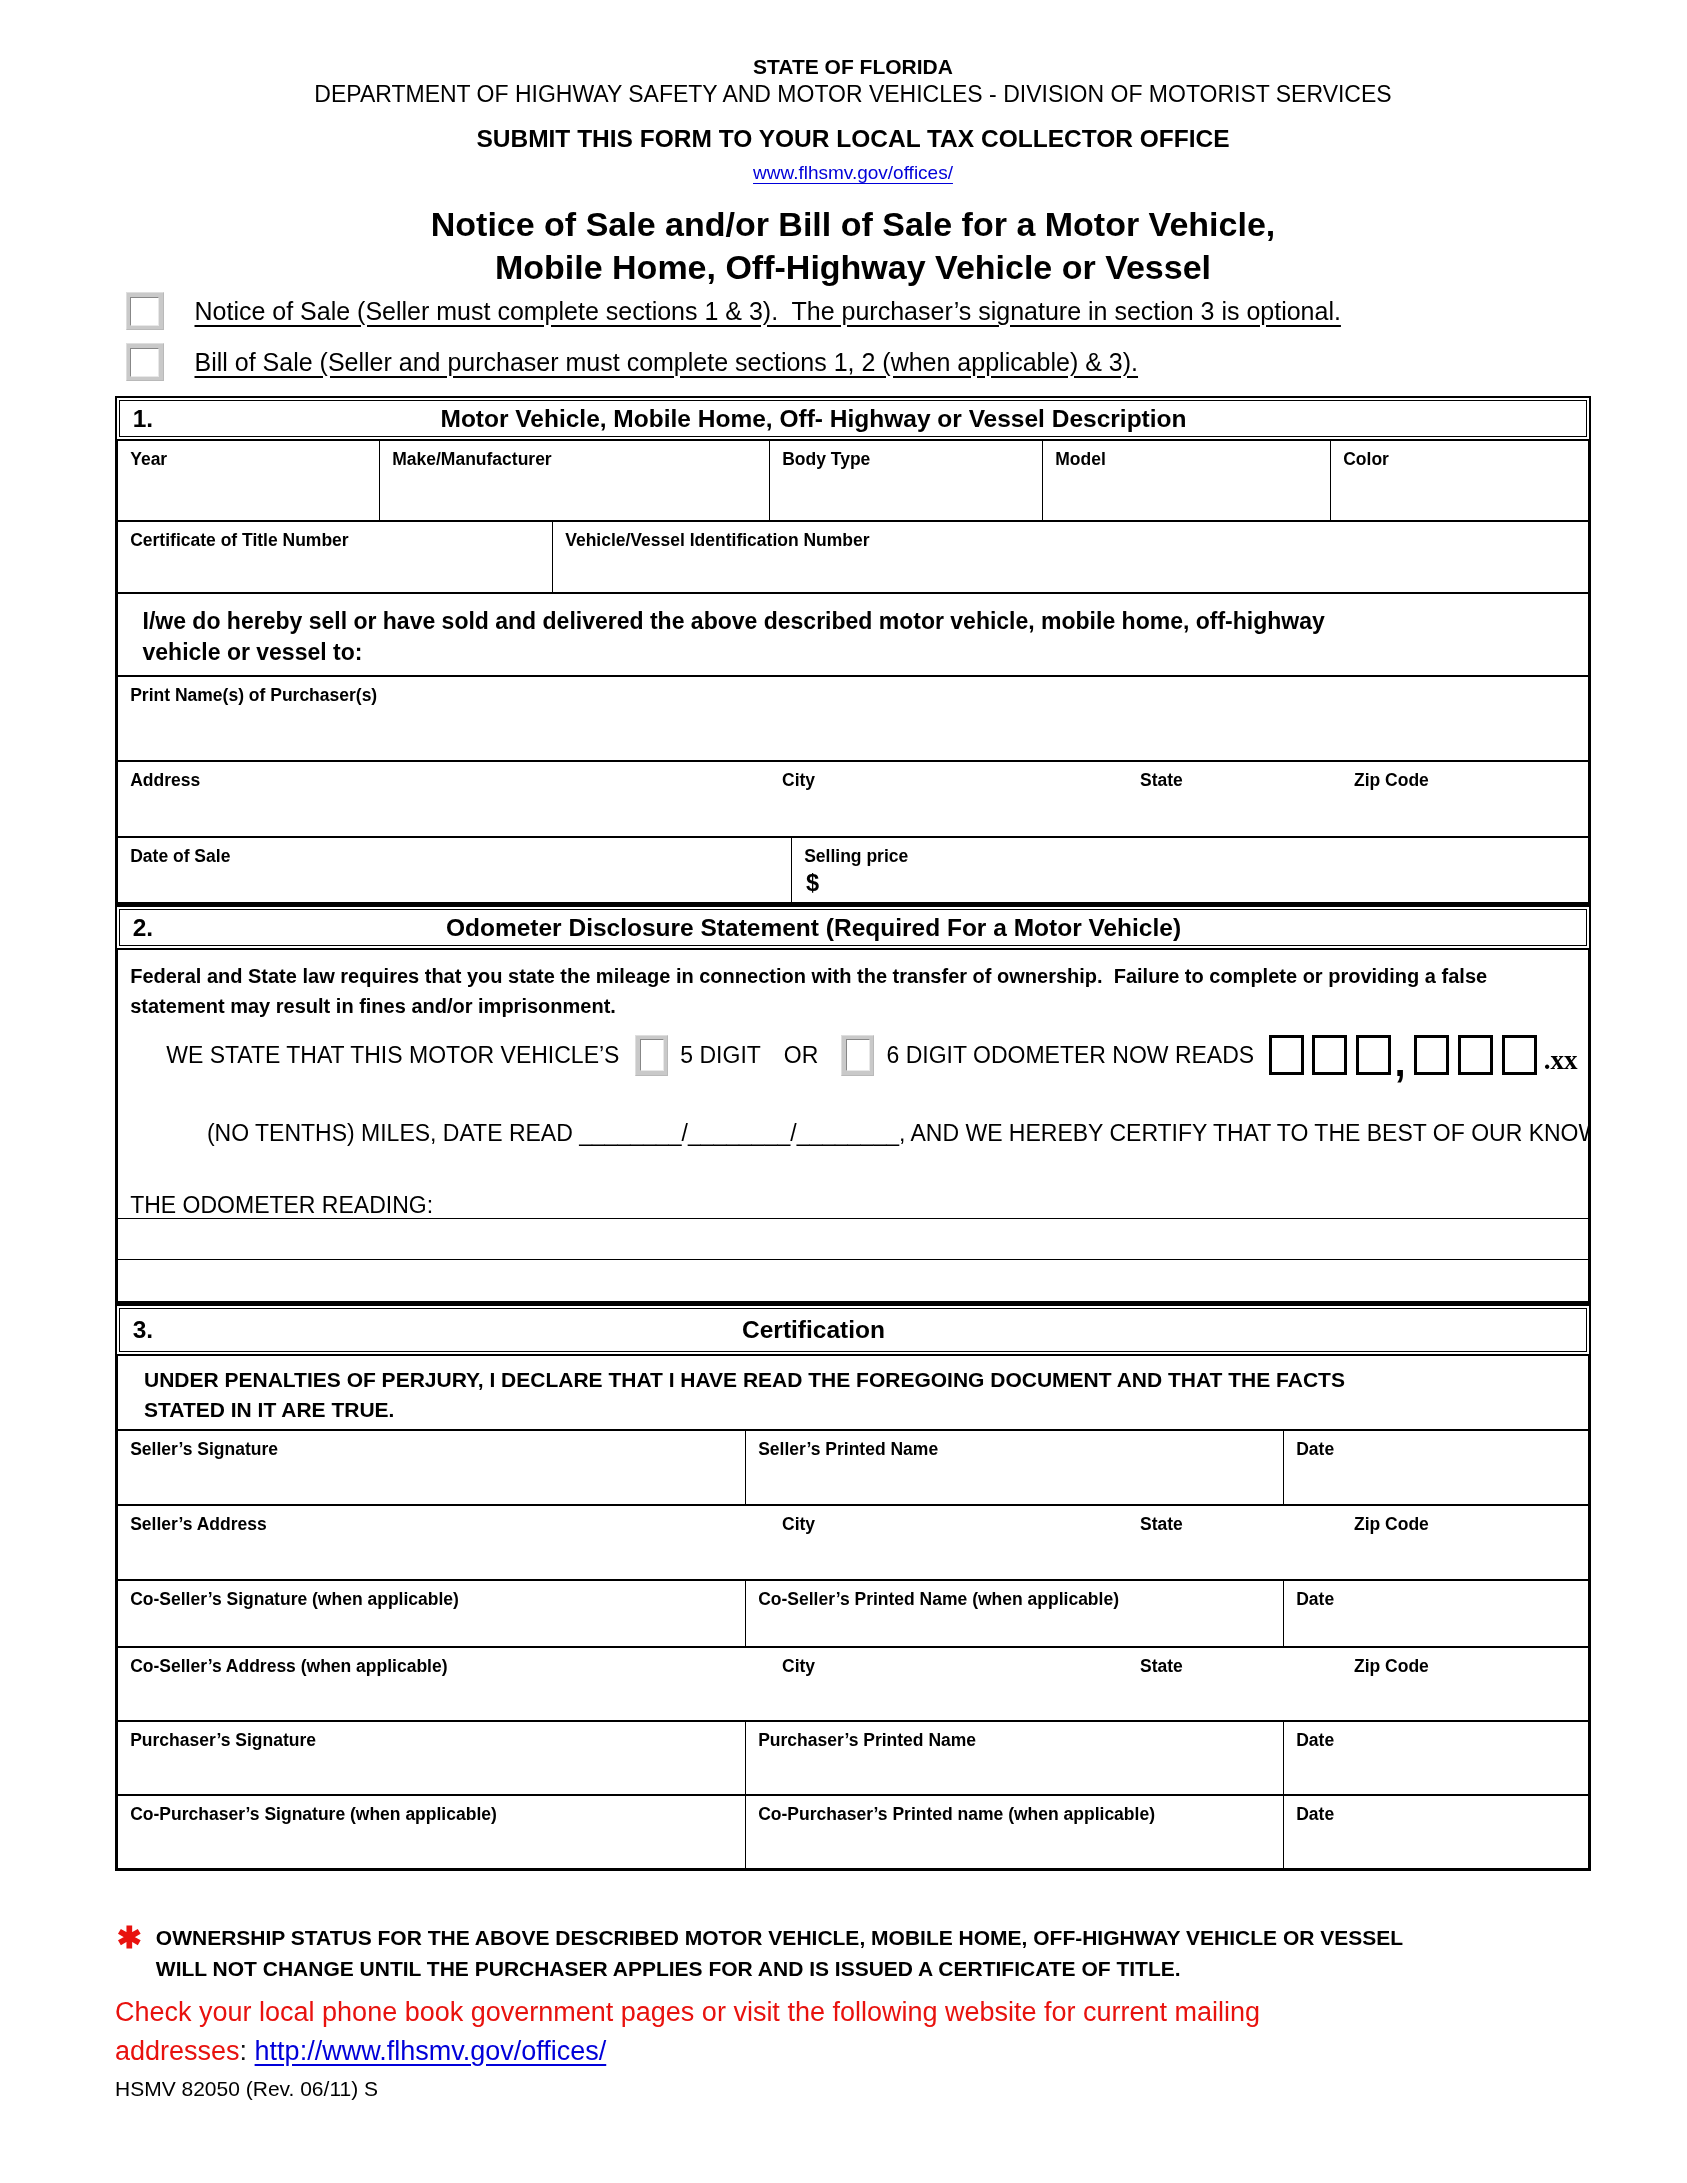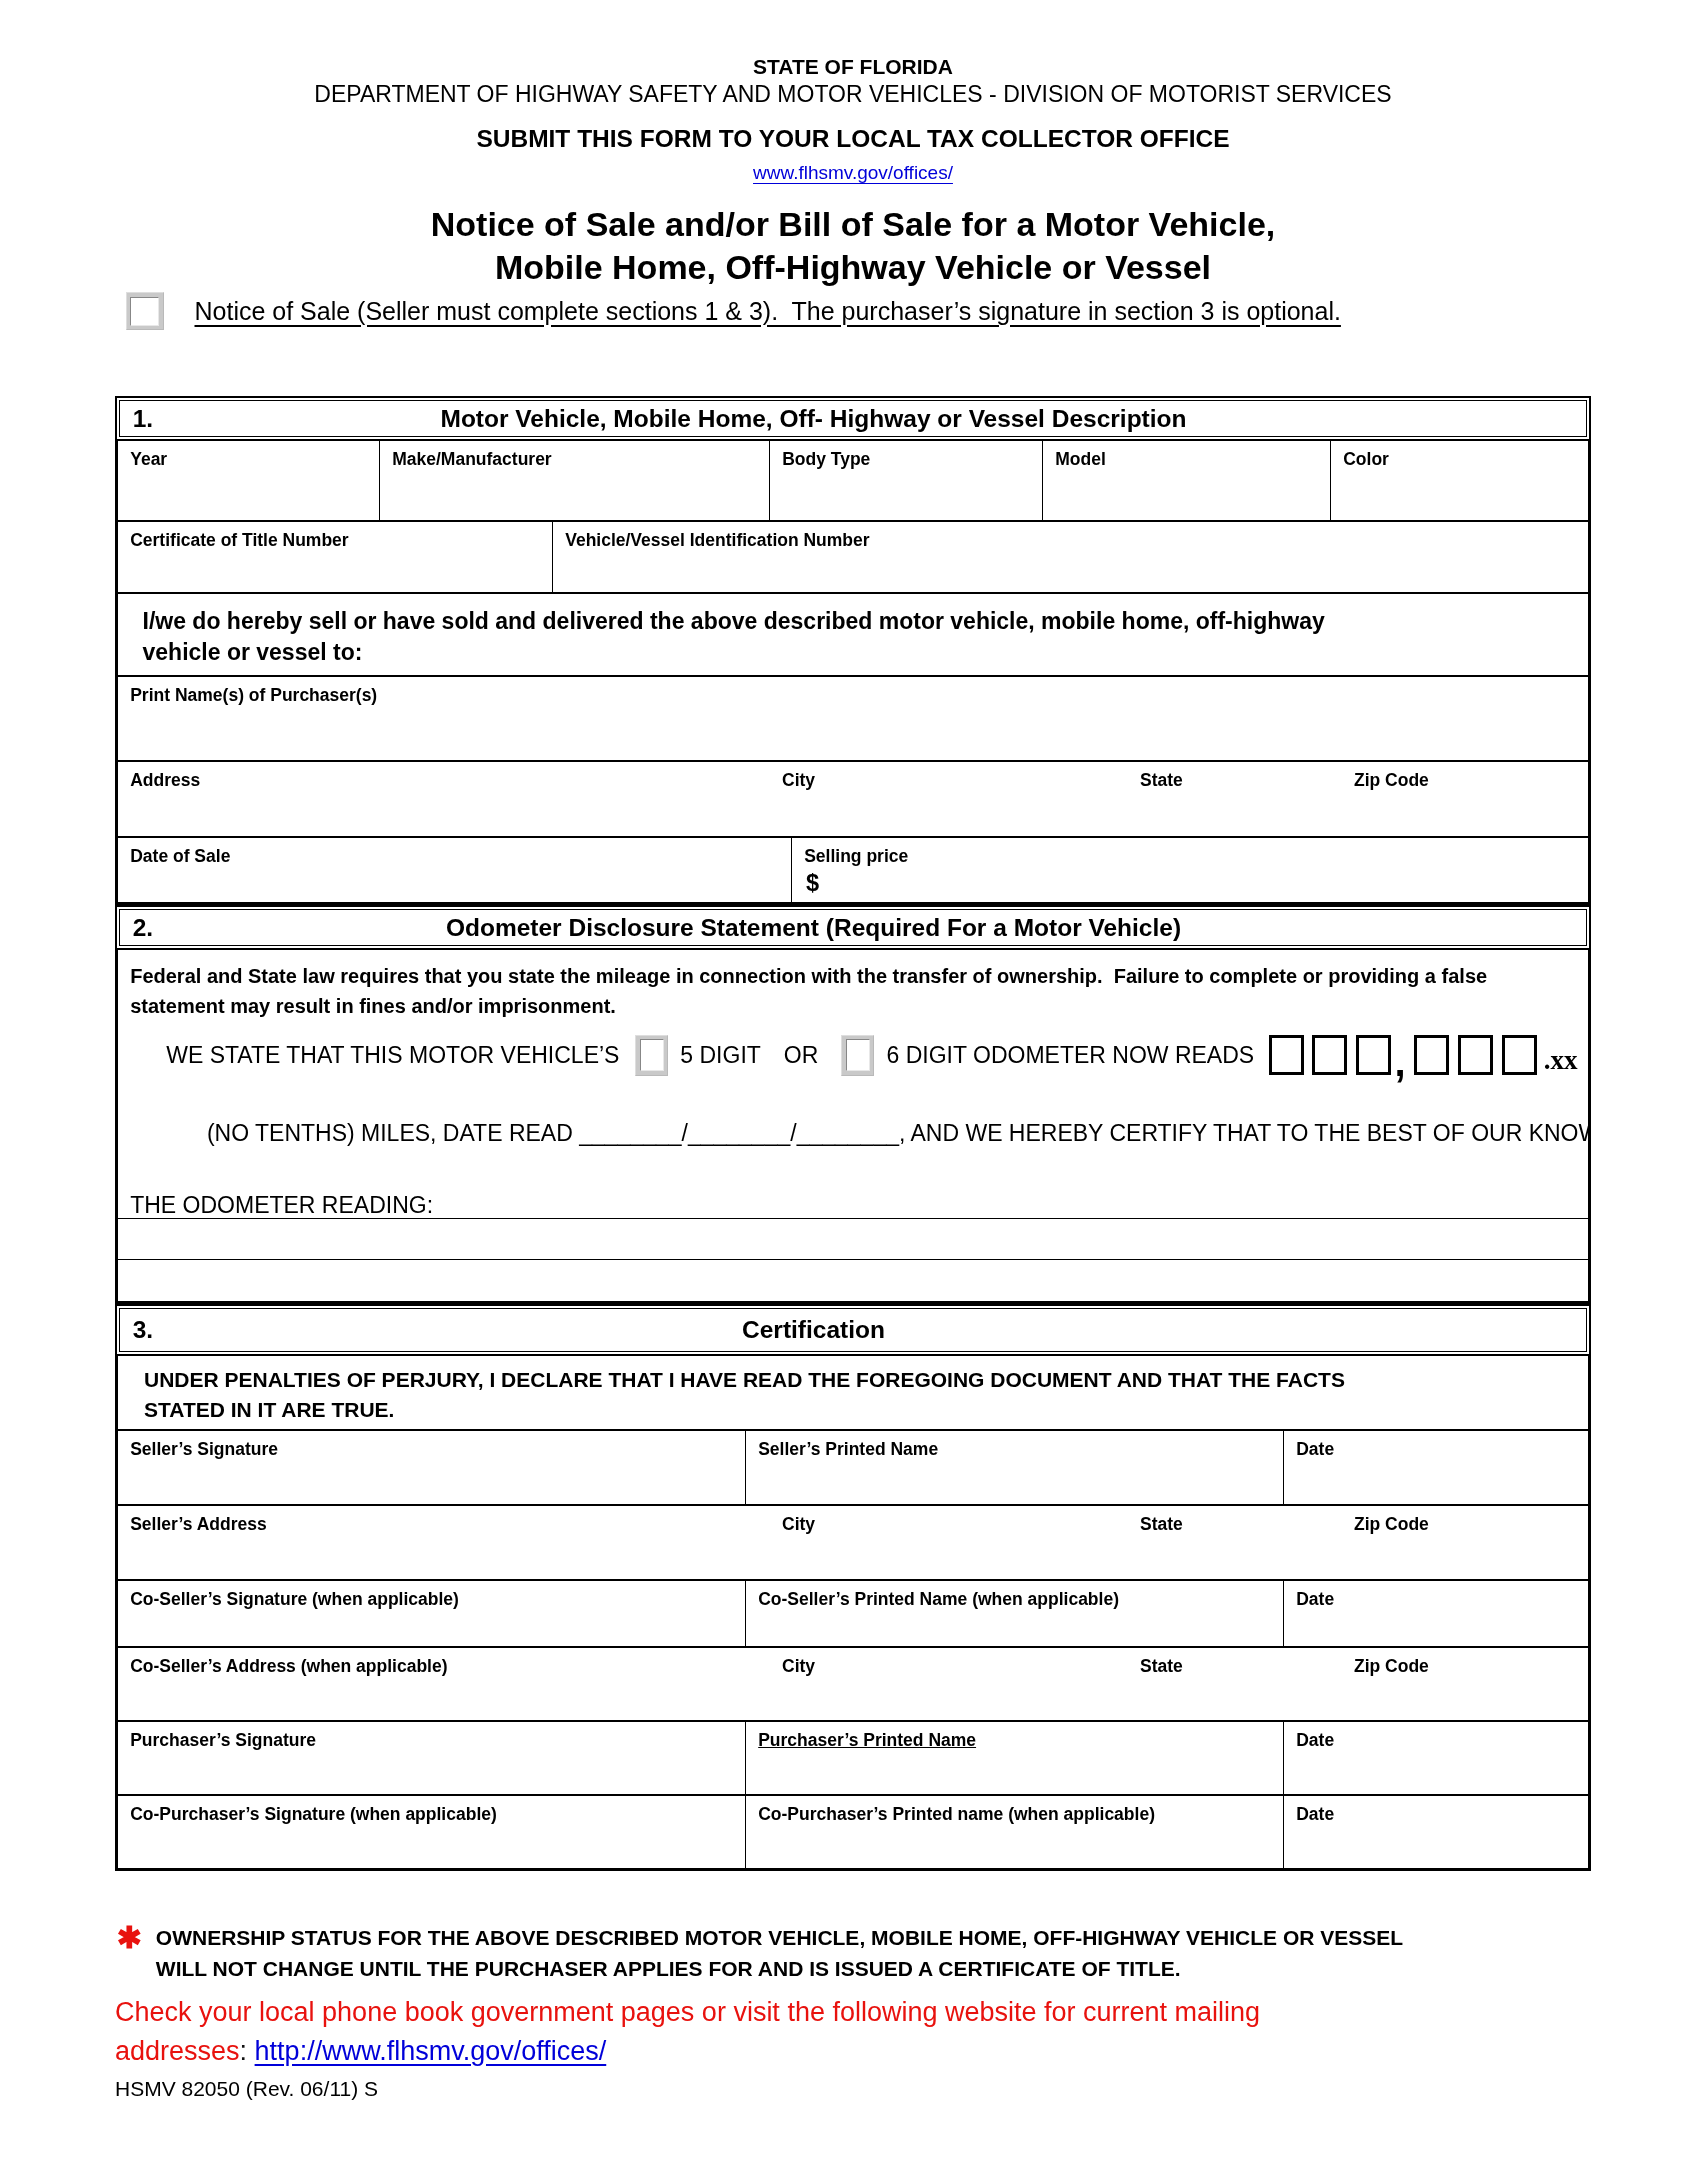--- a/index.html
+++ b/index.html
@@ -91,20 +91,26 @@
         <div>Mobile Home, Off-Highway Vehicle or Vessel</div>
       </div>
     </div>
 
     <div class="choices">
       <div class="choice-row">
         <span class="cb cb-lg">
             <span class="inner"></span>
           </span>
         <span class="choice-label">Notice of Sale (Seller must complete sections 1 &amp; 3).  The purchaser’s signature in section 3 is optional.</span>
+      </div>
+      <div class="choice-row">
+        <span class="cb cb-lg">
+            <span class="inner"></span>
+          </span>
+        <span class="choice-label">Bill of Sale (Seller and purchaser must complete sections 1, 2 (when applicable) &amp; 3).</span>
       </div>
     </div>
 
     <div class="form">
 
       <div class="sec-header" style="height:45px;">
         <span class="sec-num">1.</span>
         <span class="sec-title">Motor Vehicle, Mobile Home, Off- Highway or Vessel Description</span>
       </div>
 
@@ -253,21 +259,21 @@
             <span class="alabel" style="left:12.2px;">Co-Seller’s Address (when applicable)</span>
             <span class="alabel" style="left:664px;">City</span>
             <span class="alabel" style="left:1022px;">State</span>
             <span class="alabel" style="left:1236px;">Zip Code</span>
           </div>
         </div>
         <div class="row" style="height:74px;">
           <div class="cell" style="width:627px;">
               <span class="lbl">Purchaser’s Signature</span>
             </div>
-          <div class="cell" style="width:538px;text-decoration:underline;">
+          <div class="cell" style="width:538px;">
               <span class="lbl">Purchaser’s Printed Name</span>
             </div>
           <div class="cell" style="flex:1;">
               <span class="lbl">Date</span>
             </div>
         </div>
         <div class="row" style="height:74px;">
           <div class="cell" style="width:627px;">
               <span class="lbl">Co-Purchaser’s Signature (when applicable)</span>
             </div>

